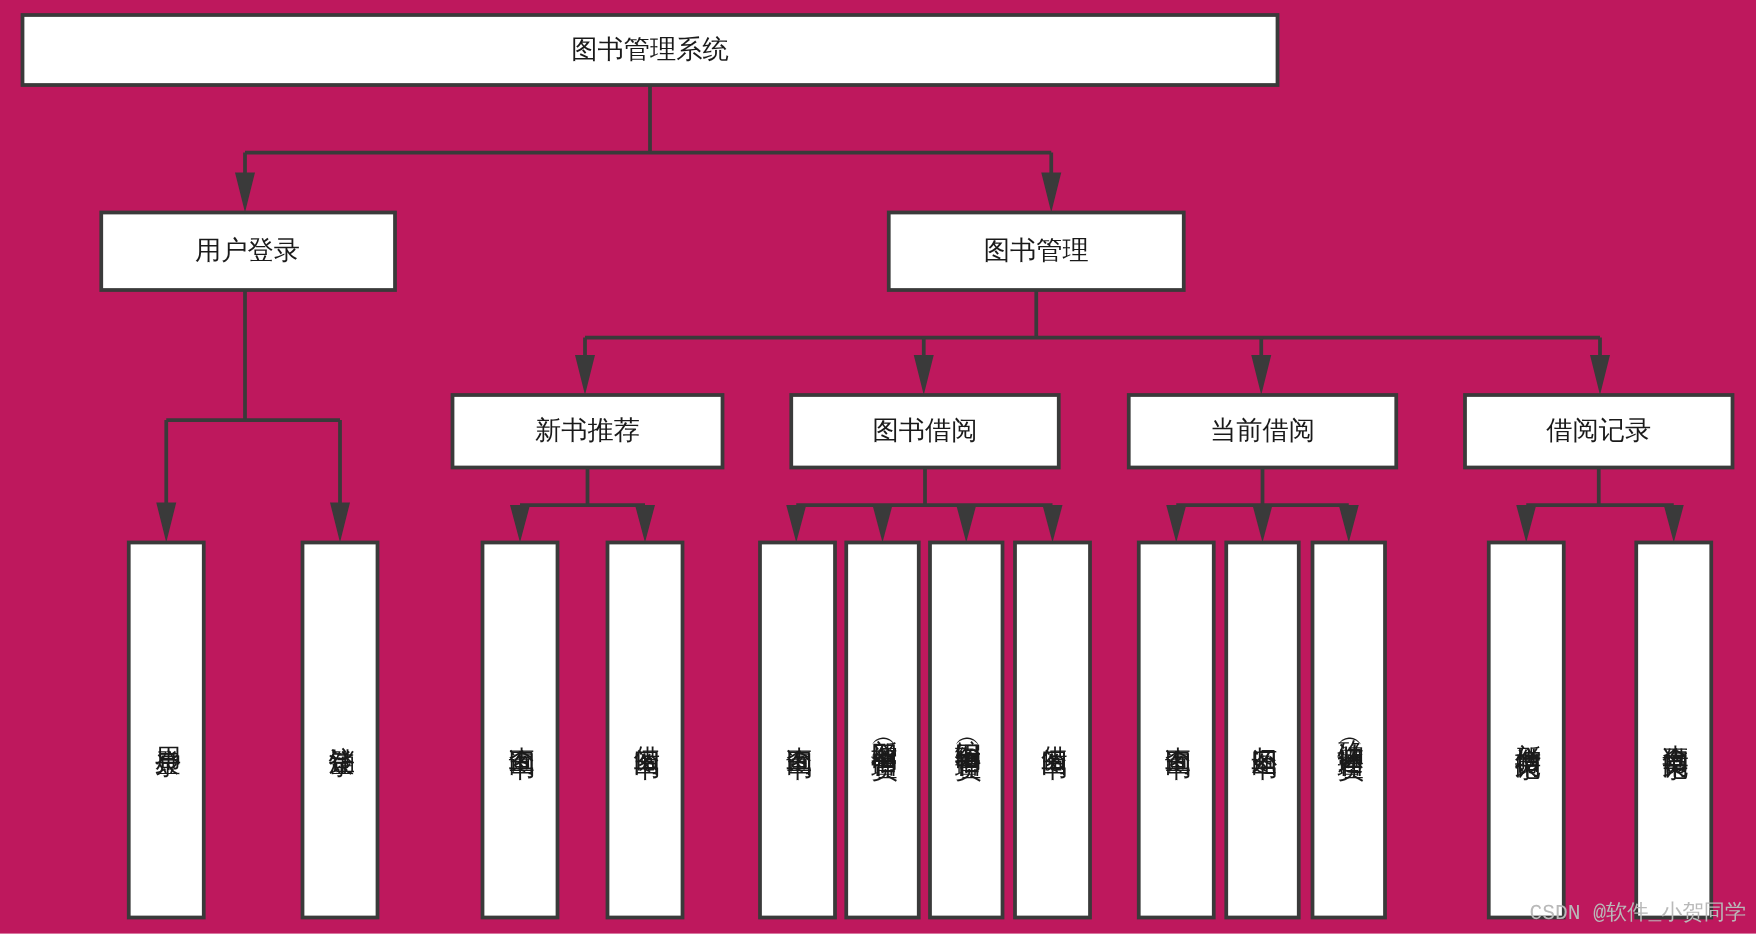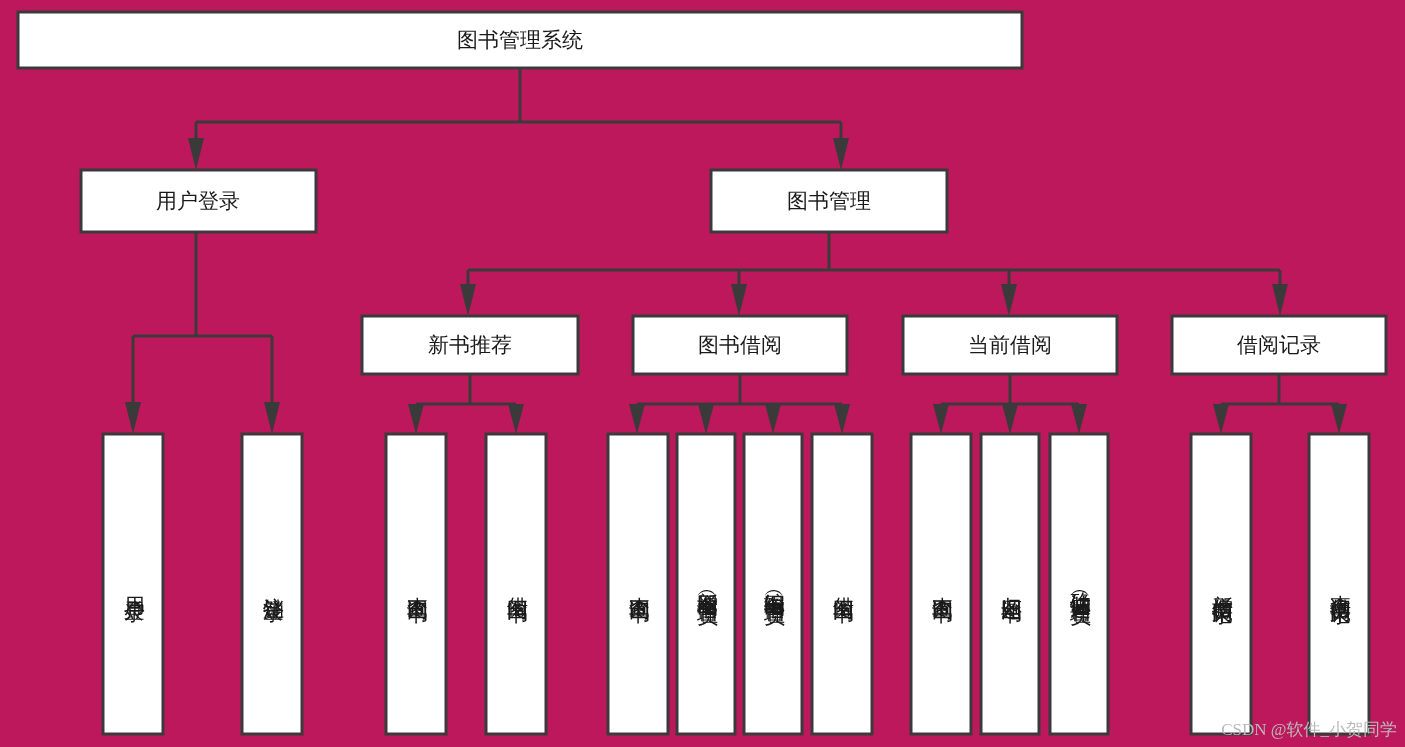--- a/index.html
+++ b/index.html
@@ -54,21 +54,21 @@
     text-anchor: middle;
     dominant-baseline: middle;
     writing-mode: vertical-rl;
     text-orientation: upright;
     letter-spacing: 2px;
   }
   .watermark-text {
     position: absolute;
     right: 8px;
     bottom: 6px;
-    font-family: Liberation Serif, serif;
+    font-family: Liberation Mono, monospace;
     font-size: 17px;
     color: #b9b9b9;
     white-space: nowrap;
     user-select: none;
   }
 </style>
 </head>
 <body>
 
 <div id="diagram-root">

